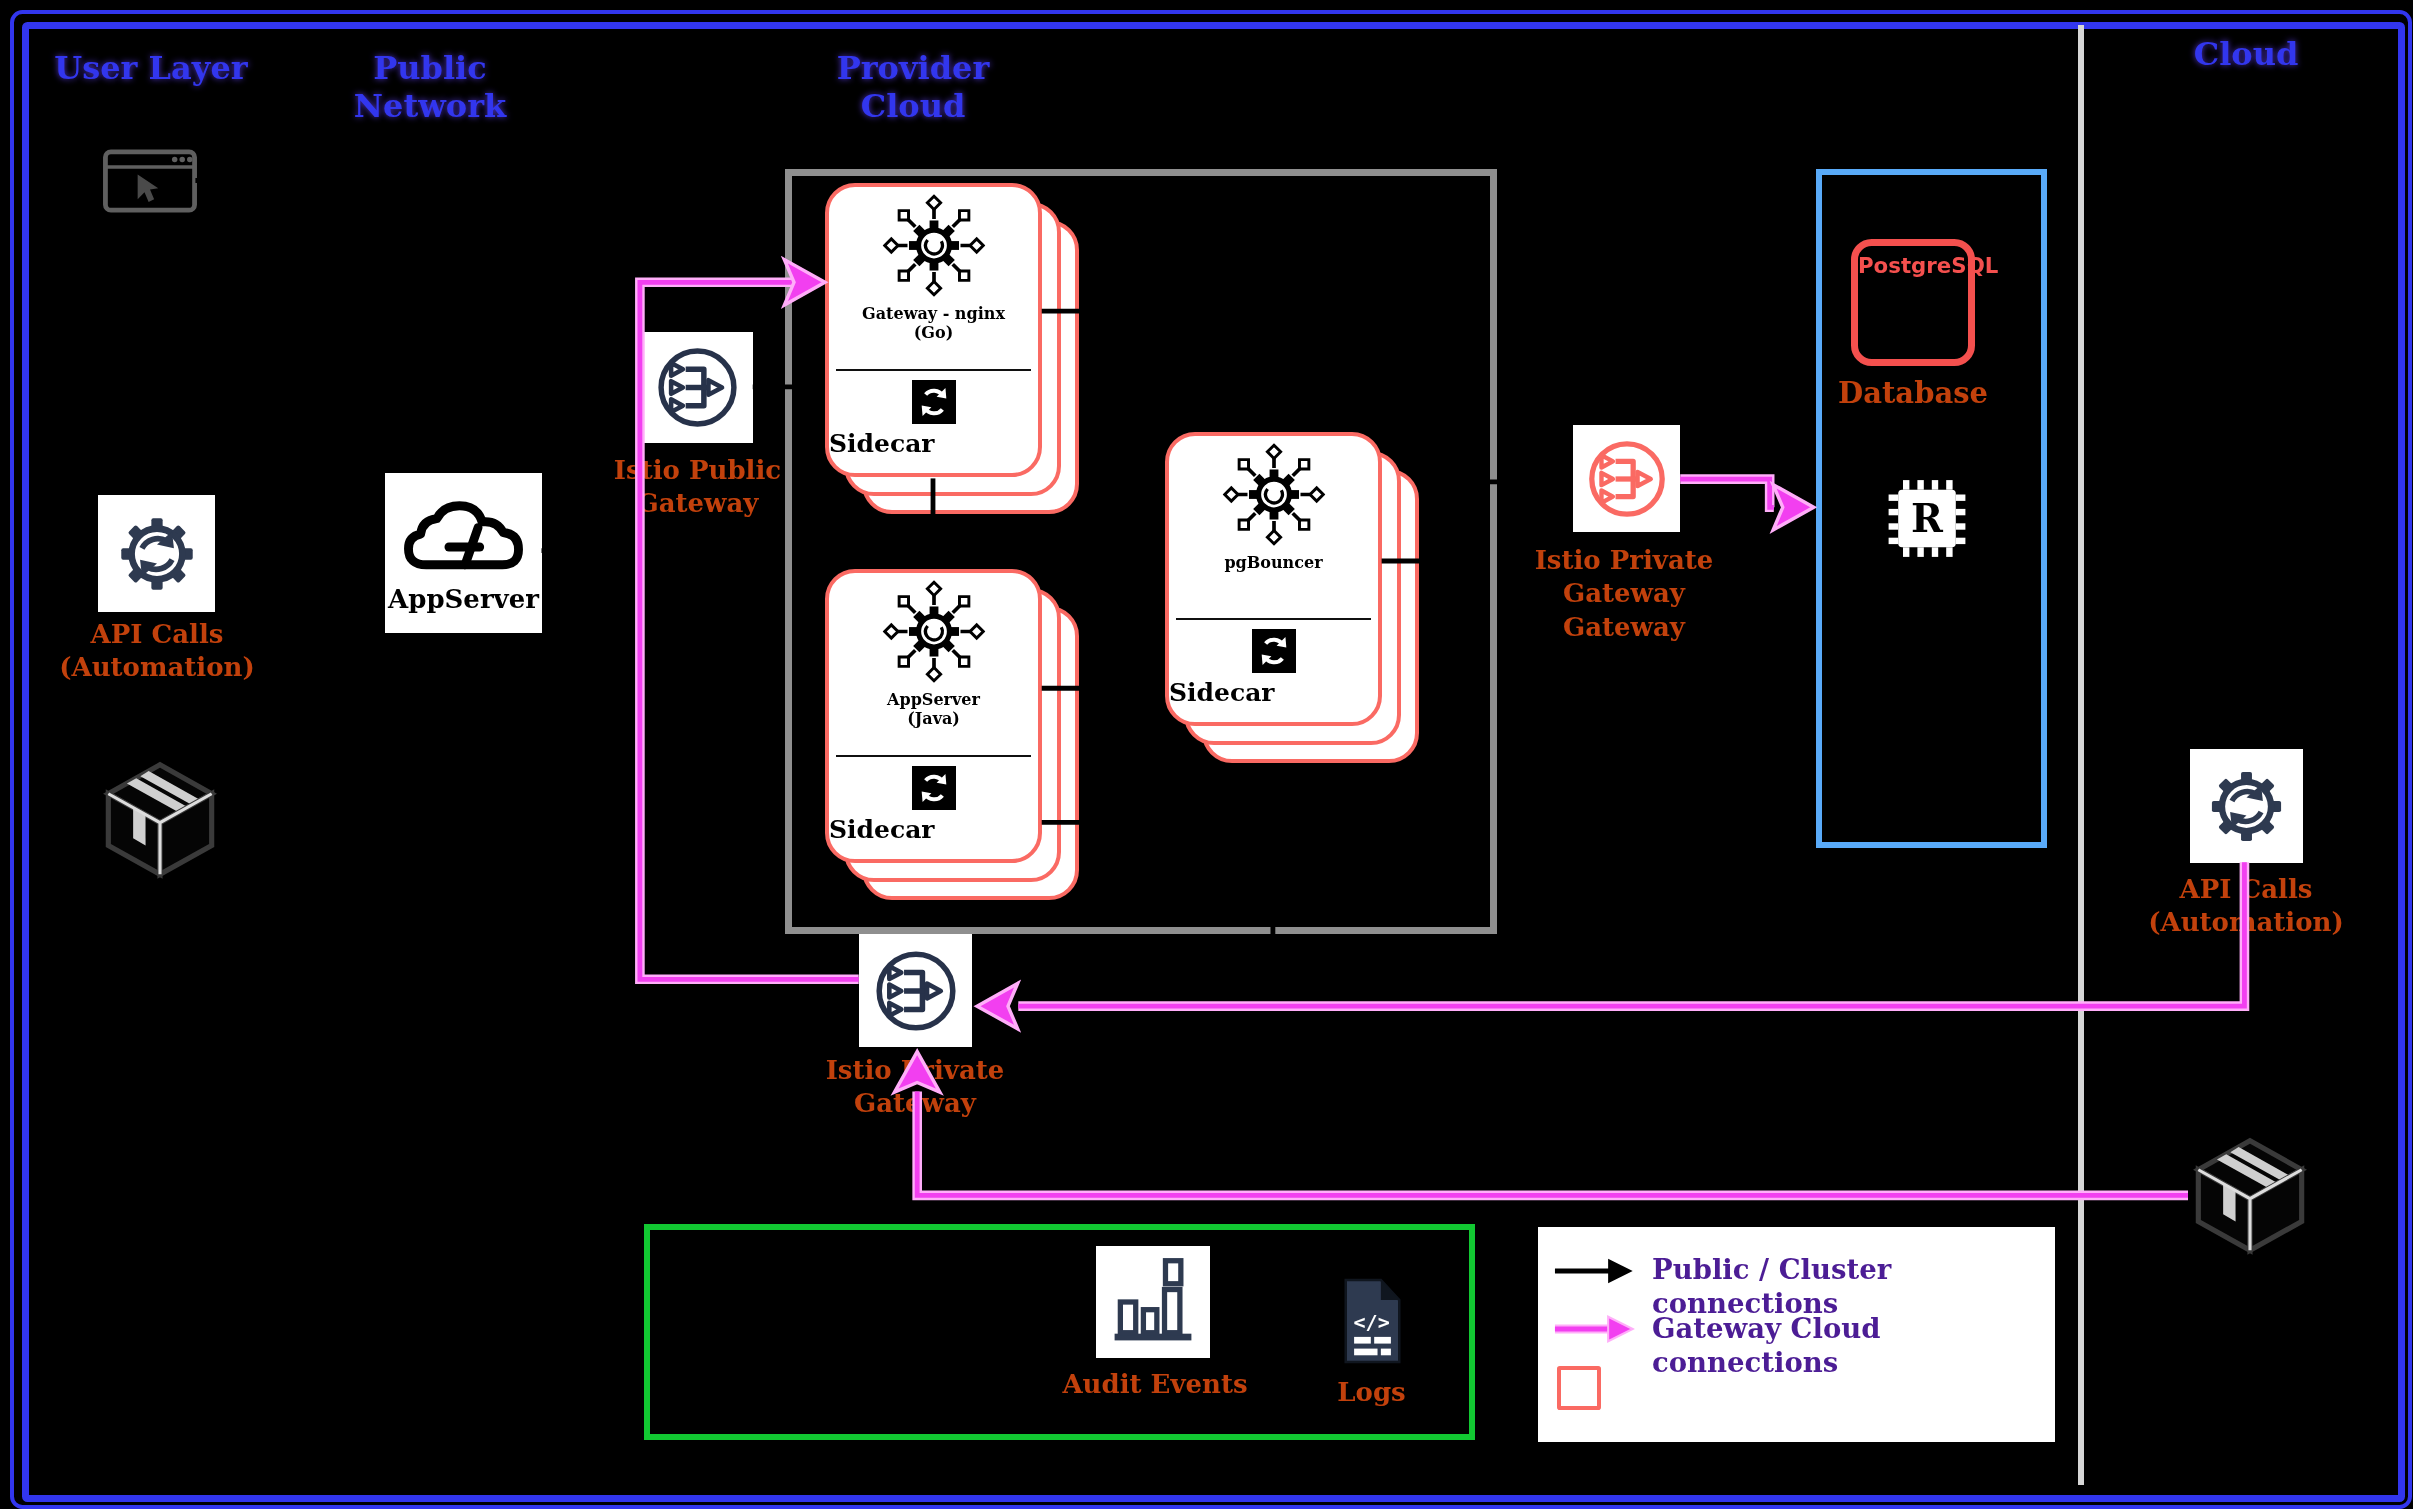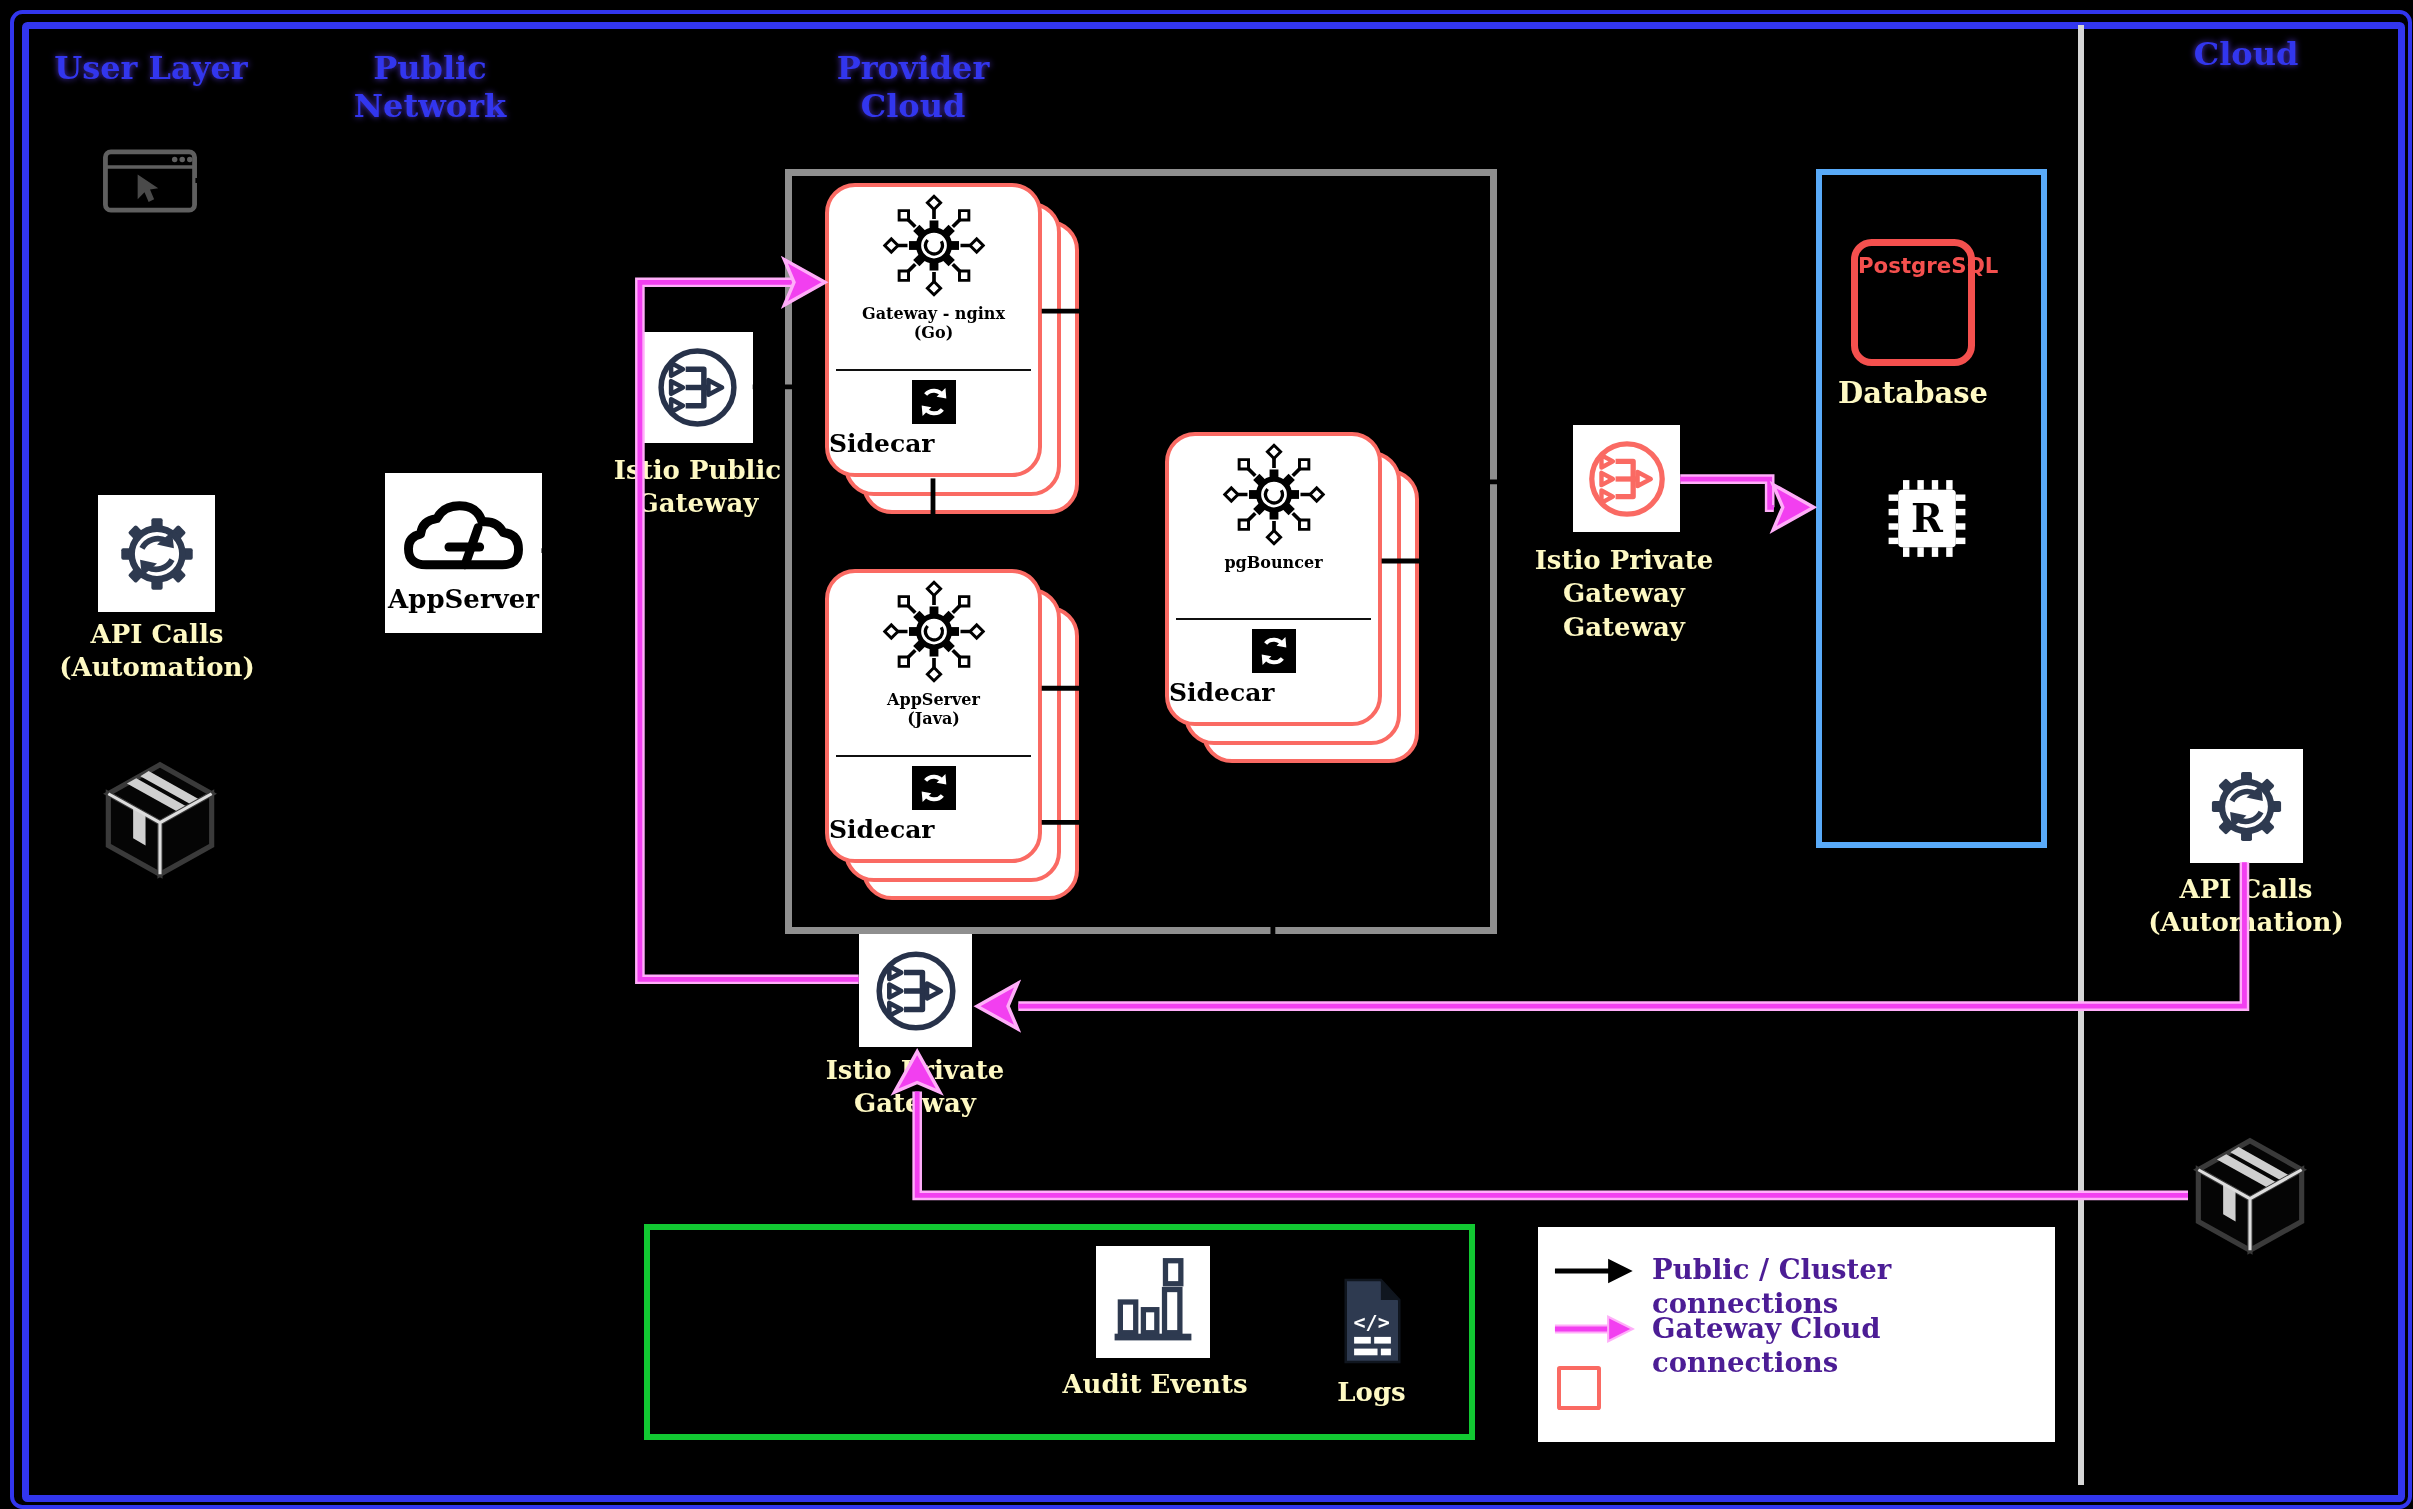--- a/index.html
+++ b/index.html
@@ -5,21 +5,21 @@
   html,body{margin:0;padding:0;background:#000;}
   body{position:relative;width:2413px;height:1510px;overflow:hidden;
        font-family:"DejaVu Serif",serif;}
   .abs{position:absolute;}
   .frame{position:absolute;border-radius:12.4px;pointer-events:none;}
   .frame.outer{left:9.6px;top:9.6px;width:2394px;height:1491px;border:4.8px solid #3236ee;}
   .frame.inner{left:22px;top:22px;width:2369px;height:1466px;border:7.6px solid #3236ee;border-radius:5.5px;}
   .lane-divider{position:absolute;left:2078px;top:25px;width:5.5px;height:1460px;background:#d6d6d6;}
   .hdr{position:absolute;font-weight:bold;color:#3236ee;font-size:32px;text-align:center;
        text-shadow:0 0 6.2px rgba(90,60,230,.85);line-height:1.18;}
-  .lbl{position:absolute;font-weight:bold;color:#fef9c3;font-size:26px;text-align:center;line-height:1.28;}
+  .lbl{position:absolute;font-weight:bold;color:#c2410c;font-size:26px;text-align:center;line-height:1.28;}
   .whitebox{position:absolute;background:#fff;display:flex;align-items:center;justify-content:center;}
   .bigbox{position:absolute;background:transparent;box-sizing:border-box;}
   .cluster{left:785px;top:169px;width:712px;height:765px;border:7.6px solid #8f8f8f;}
   .dbbox{left:1816px;top:169px;width:231px;height:679px;border:6.2px solid #59aaf8;}
   .greenbox{left:644px;top:1224px;width:831px;height:216px;border:6.9px solid #12c832;}
   .stack{position:absolute;width:254px;height:331px;}
   .card{position:absolute;width:217px;height:294px;background:#fff;border:4.8px solid #fa6a63;
         border-radius:30px;box-sizing:border-box;}
   .card.b2{left:37px;top:37px;} .card.b1{left:18.6px;top:18.6px;} .card.front{left:0;top:0;}
   .card.front .micro{position:absolute;left:50%;top:6.9px;transform:translateX(-50%);width:103px;height:103px;}

